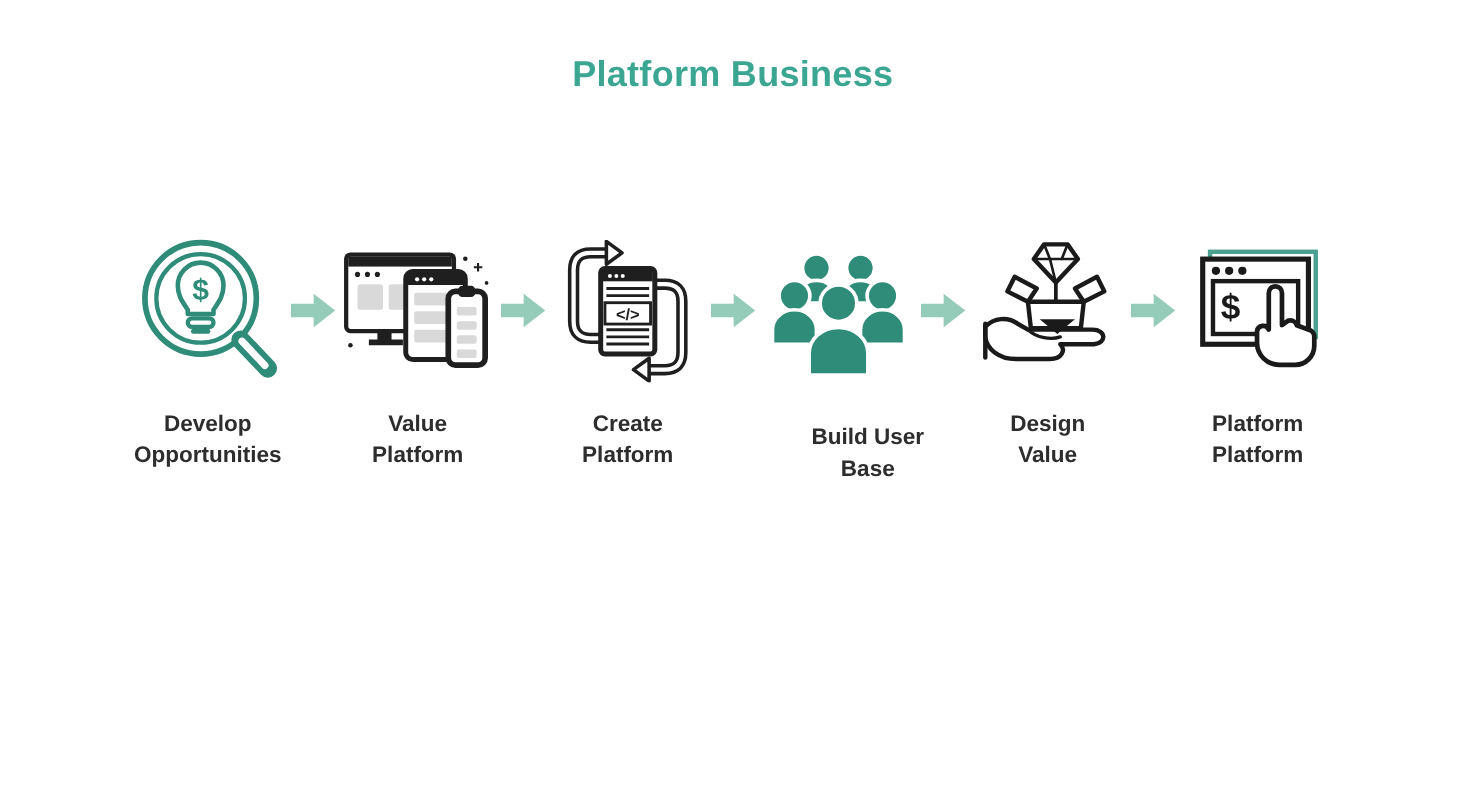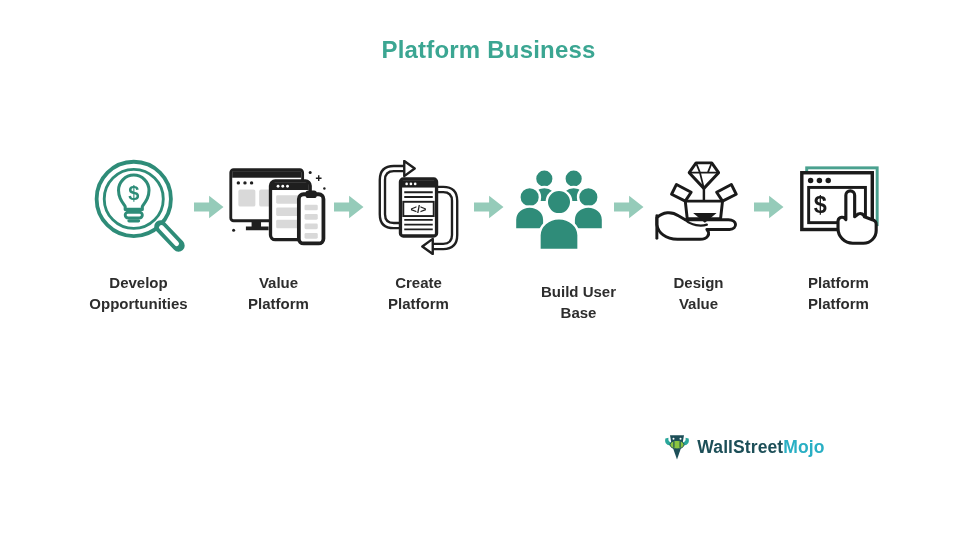--- a/index.html
+++ b/index.html
@@ -241,28 +241,14 @@
         </svg>
       </div>
       <div class="step-label">
         <div>Platform</div>
         <div>Platform</div>
       </div>
     </div>
 
   </div>
 
-  <div class="logo">
-    <svg width="28" height="30" viewBox="0 0 36 38">
-      <path d="M3 8 Q1 16 9 17 L12 13 Q6 13 7 7 Z" fill="#2AA79B"></path>
-      <path d="M33 8 Q35 16 27 17 L24 13 Q30 13 29 7 Z" fill="#2AA79B"></path>
-      <polygon points="9,4 27,4 25,15 18,35 11,15" fill="#1D4F58"></polygon>
-      <circle cx="13.5" cy="8.5" r="1.3" fill="#ffffff"></circle>
-      <circle cx="22.5" cy="8.5" r="1.3" fill="#ffffff"></circle>
-      <ellipse cx="18" cy="16" rx="9" ry="5.5" fill="#8BC540" stroke="#1D4F58" stroke-width="1.2"></ellipse>
-      <path d="M14 11.5 V20 M22 11.5 V20" stroke="#1D4F58" stroke-width="1.5"></path>
-    </svg>
-    <div class="logo-text">
-      <span class="p1">WallStreet</span><span class="p2">Mojo</span>
-    </div>
-  </div>
 
 </div>
 
 </body></html>

